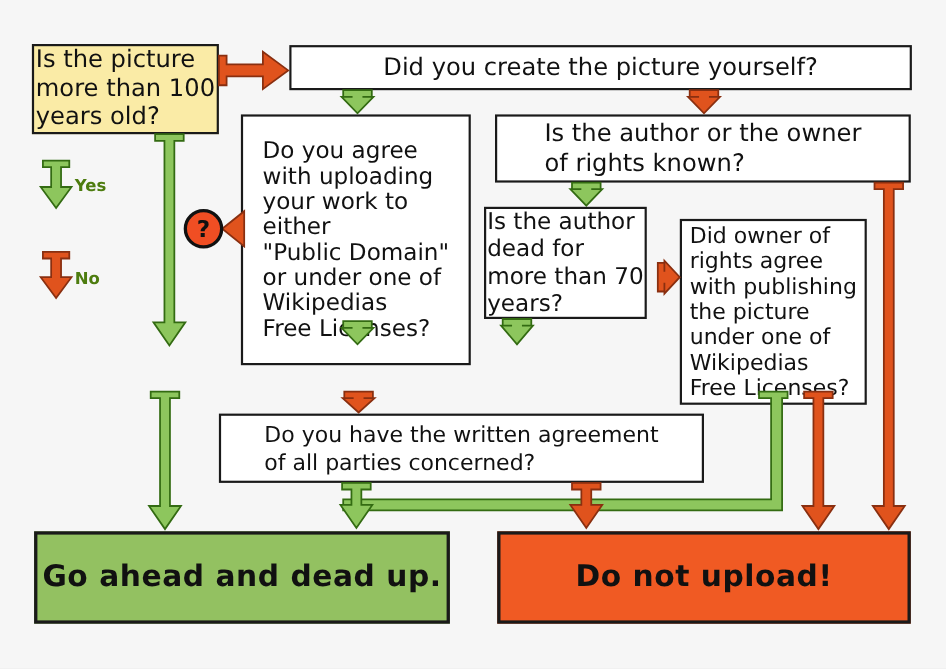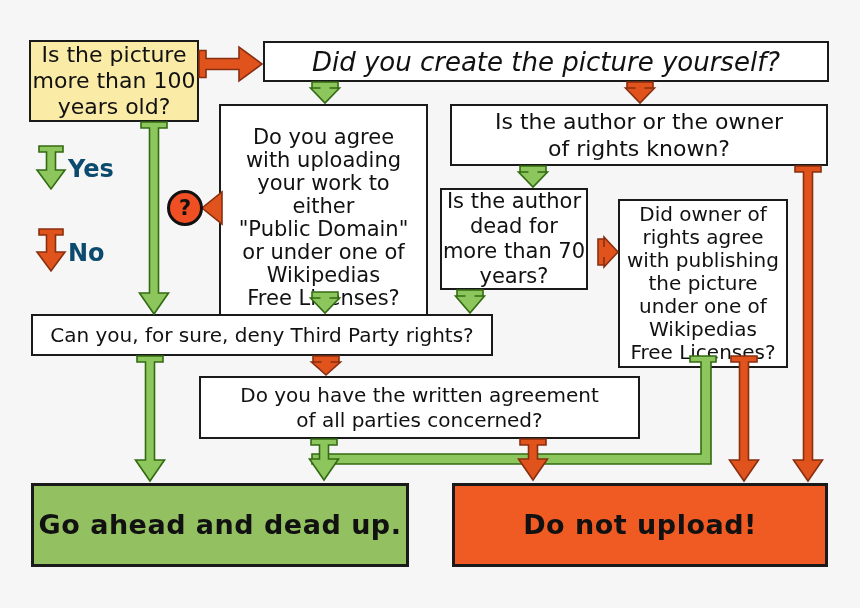--- a/index.html
+++ b/index.html
@@ -11,51 +11,51 @@
     color:#111;
     overflow:hidden;
   }
   .arrows{
     position:absolute;left:0;top:0;width:860px;height:608px;
     z-index:2;pointer-events:none;
   }
   .box{
     position:absolute;z-index:1;
     display:flex;align-items:center;justify-content:center;
-    text-align:center;white-space:pre-line;
+    text-align:left;white-space:pre-line;
     background:#ffffff;
     border:2px solid var(--box-border,#1a1a1a);
     box-sizing:border-box;
     font-size:21px;line-height:24px;
     color:#111;
   }
   .nowrap{white-space:nowrap;}
   #b-age{left:29px;top:40px;width:170px;height:82px;background:var(--age-box-fill);font-size:22px;line-height:26px;}
-  #b-create{left:263px;top:41px;width:566px;height:41px;font-size:26px;font-style:italic;}
+  #b-create{left:263px;top:41px;width:566px;height:41px;font-size:22px;}
   #b-agree{left:219px;top:104px;width:209px;height:228px;font-size:21px;line-height:23px;}
   #b-known{left:450px;top:104px;width:378px;height:62px;font-size:22px;line-height:27px;}
   #b-dead{left:440px;top:188px;width:148px;height:102px;font-size:21px;line-height:25px;}
   #b-owner{left:618px;top:187px;width:170px;height:169px;font-size:20px;line-height:23px;margin-top:12px;}
   #b-third{left:31px;top:314px;width:462px;height:42px;font-size:20px;}
   #b-written{left:199px;top:376px;width:441px;height:63px;font-size:20px;line-height:25px;}
   #b-go{left:31px;top:483px;width:378px;height:84px;background:var(--go-box-fill);border-width:3px;font-size:27px;font-weight:bold;letter-spacing:.5px;}
   #b-stop{left:452px;top:483px;width:376px;height:84px;background:var(--stop-box-fill);border-width:3px;font-size:27px;font-weight:bold;letter-spacing:.5px;}
   .help-circle{
     position:absolute;z-index:3;
     left:167px;top:190px;width:36px;height:36px;
     border-radius:50%;
     background:var(--help-fill);
     border:3px solid #111;
     box-sizing:border-box;
     display:flex;align-items:center;justify-content:center;
     font-size:21px;font-weight:bold;color:#111;
   }
   .legend-label{
     position:absolute;z-index:1;
-    font-weight:bold;font-size:24px;line-height:22px;color:#0c4a6e;
+    font-weight:bold;font-size:15px;line-height:22px;color:#4d7c0f;
   }
   #lbl-yes{left:68px;top:158px;}
   #lbl-no{left:68px;top:242px;}
 </style>
 </head>
 <body>
 
 <div class="stage" style="--background: #f6f6f6; --box-border: #1a1a1a; --yes-green: #8dc65d; --yes-green-dark: #336b12; --no-orange: #e0531d; --no-orange-dark: #892f10; --go-box-fill: #93c161; --stop-box-fill: #f05a23; --age-box-fill: #faeba6; --help-fill: #f04e23;">
 
   <div class="box" id="b-age">Is the picture
@@ -76,21 +76,20 @@
 dead for
 more than 70
 years?</div>
   <div class="box" id="b-owner">Did owner of
 rights agree
 with publishing
 the picture
 under one of
 Wikipedias
 Free Licenses?</div>
-  <div class="box nowrap" id="b-third">Can you, for sure, deny Third Party rights?</div>
   <div class="box" id="b-written">Do you have the written agreement
 of all parties concerned?</div>
   <div class="box" id="b-go">Go ahead and dead up.</div>
   <div class="box" id="b-stop">Do not upload!</div>
 
   <div class="help-circle">?</div>
 
   <div class="legend-label" id="lbl-yes">Yes</div>
   <div class="legend-label" id="lbl-no">No</div>
 

